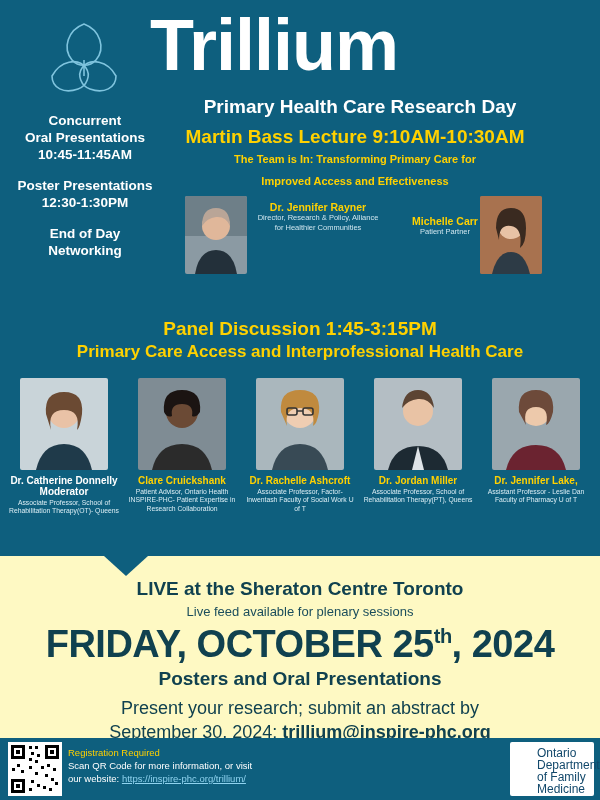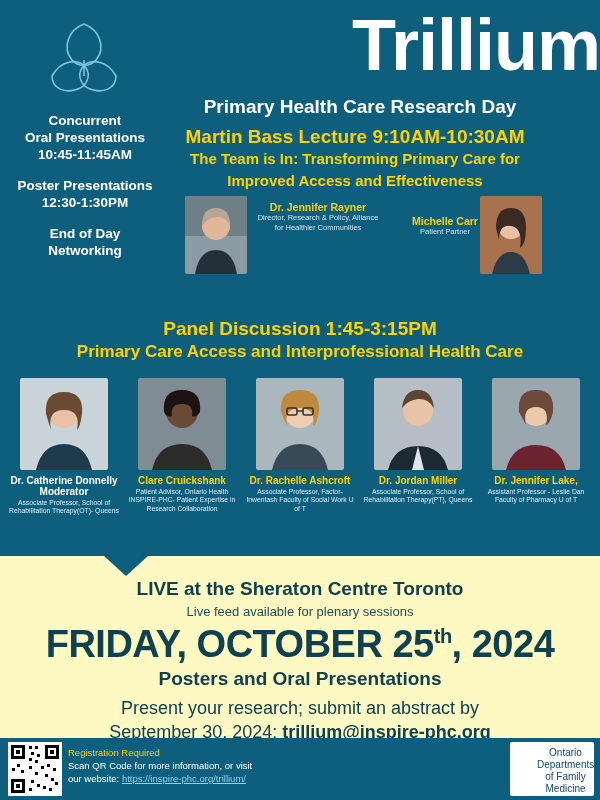--- a/index.html
+++ b/index.html
@@ -14,21 +14,20 @@
     width: 600px; height: 800px;
     background: #0e5f7e;
     color: #ffffff;
   }
 
   
   .title-band {
     position: relative;
     height: 100px;
     padding-left: 150px;
-    text-align: right;
   }
   .big-title {
     font-size: 72px;
     font-weight: bold;
     letter-spacing: -1px;
     line-height: 90px;
     color: #ffffff;
   }
   .flower {
     position: absolute;
@@ -46,21 +45,21 @@
     text-align: center;
     font-size: 19px;
     font-weight: bold;
     color: #ffd100;
     padding-left: 110px;
     margin-top: 7px;
     line-height: 23px;
   }
   .lecture-sub {
     text-align: center;
-    font-size: 15px;
+    font-size: 11px;
     font-weight: bold;
     color: #ffd100;
     padding-left: 110px;
     line-height: 22px;
   }
 
   
   .schedule {
     position: absolute;
     left: 0; top: 112px;
@@ -203,23 +202,23 @@
     justify-content: center;
     gap: 4px;
   }
   .inspire-txt { color: #12486b; font-weight: bold; font-size: 12px; letter-spacing: -0.3px; }
   .odfm {
     position: absolute;
     right: 6px; top: 4px;
     width: 84px; height: 54px;
     background: #ffffff;
     color: #12486b;
-    font-size: 10px;
+    font-size: 12px;
     line-height: 12px;
-    text-align: center;
+    text-align: left;
     padding-top: 5px;
     border-radius: 2px;
     padding-left: 27px;
   }
 </style>
 </head>
 <body>
 
 <div class="poster">
 

